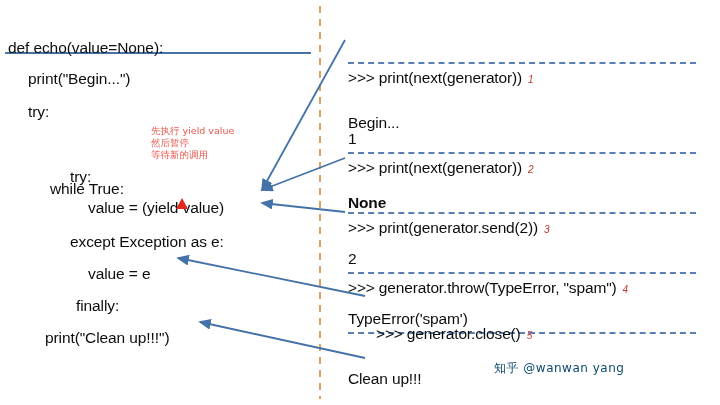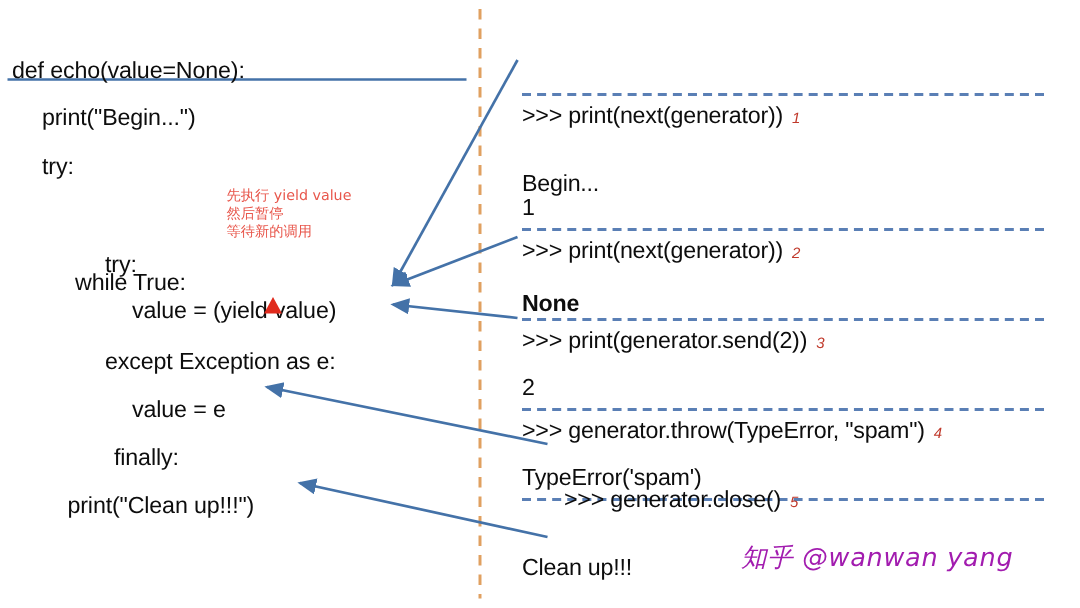--- a/index.html
+++ b/index.html
@@ -103,26 +103,25 @@
     width: 348px;
     height: 0;
     border-top: 2px dashed #5a7fb5;
   }
 
   
   #watermark {
     position: absolute;
     left: 494px;
     top: 360px;
-    font-size: 17px;
-    color: #a21caf;
+    font-size: 12px;
+    color: #0c4a6e;
     letter-spacing: 0.5px;
     font-family: "DejaVu Sans", "Liberation Sans", sans-serif;
     white-space: pre;
-    font-style: italic;
   }
 </style>
 </head>
 <body>
 
 <div id="canvas">
 
   <svg id="overlay" viewBox="0 0 720 405" xmlns="http://www.w3.org/2000/svg">
     <defs>
       <marker id="arrowhead" markerWidth="7" markerHeight="7" refX="6" refY="3" orient="auto">

